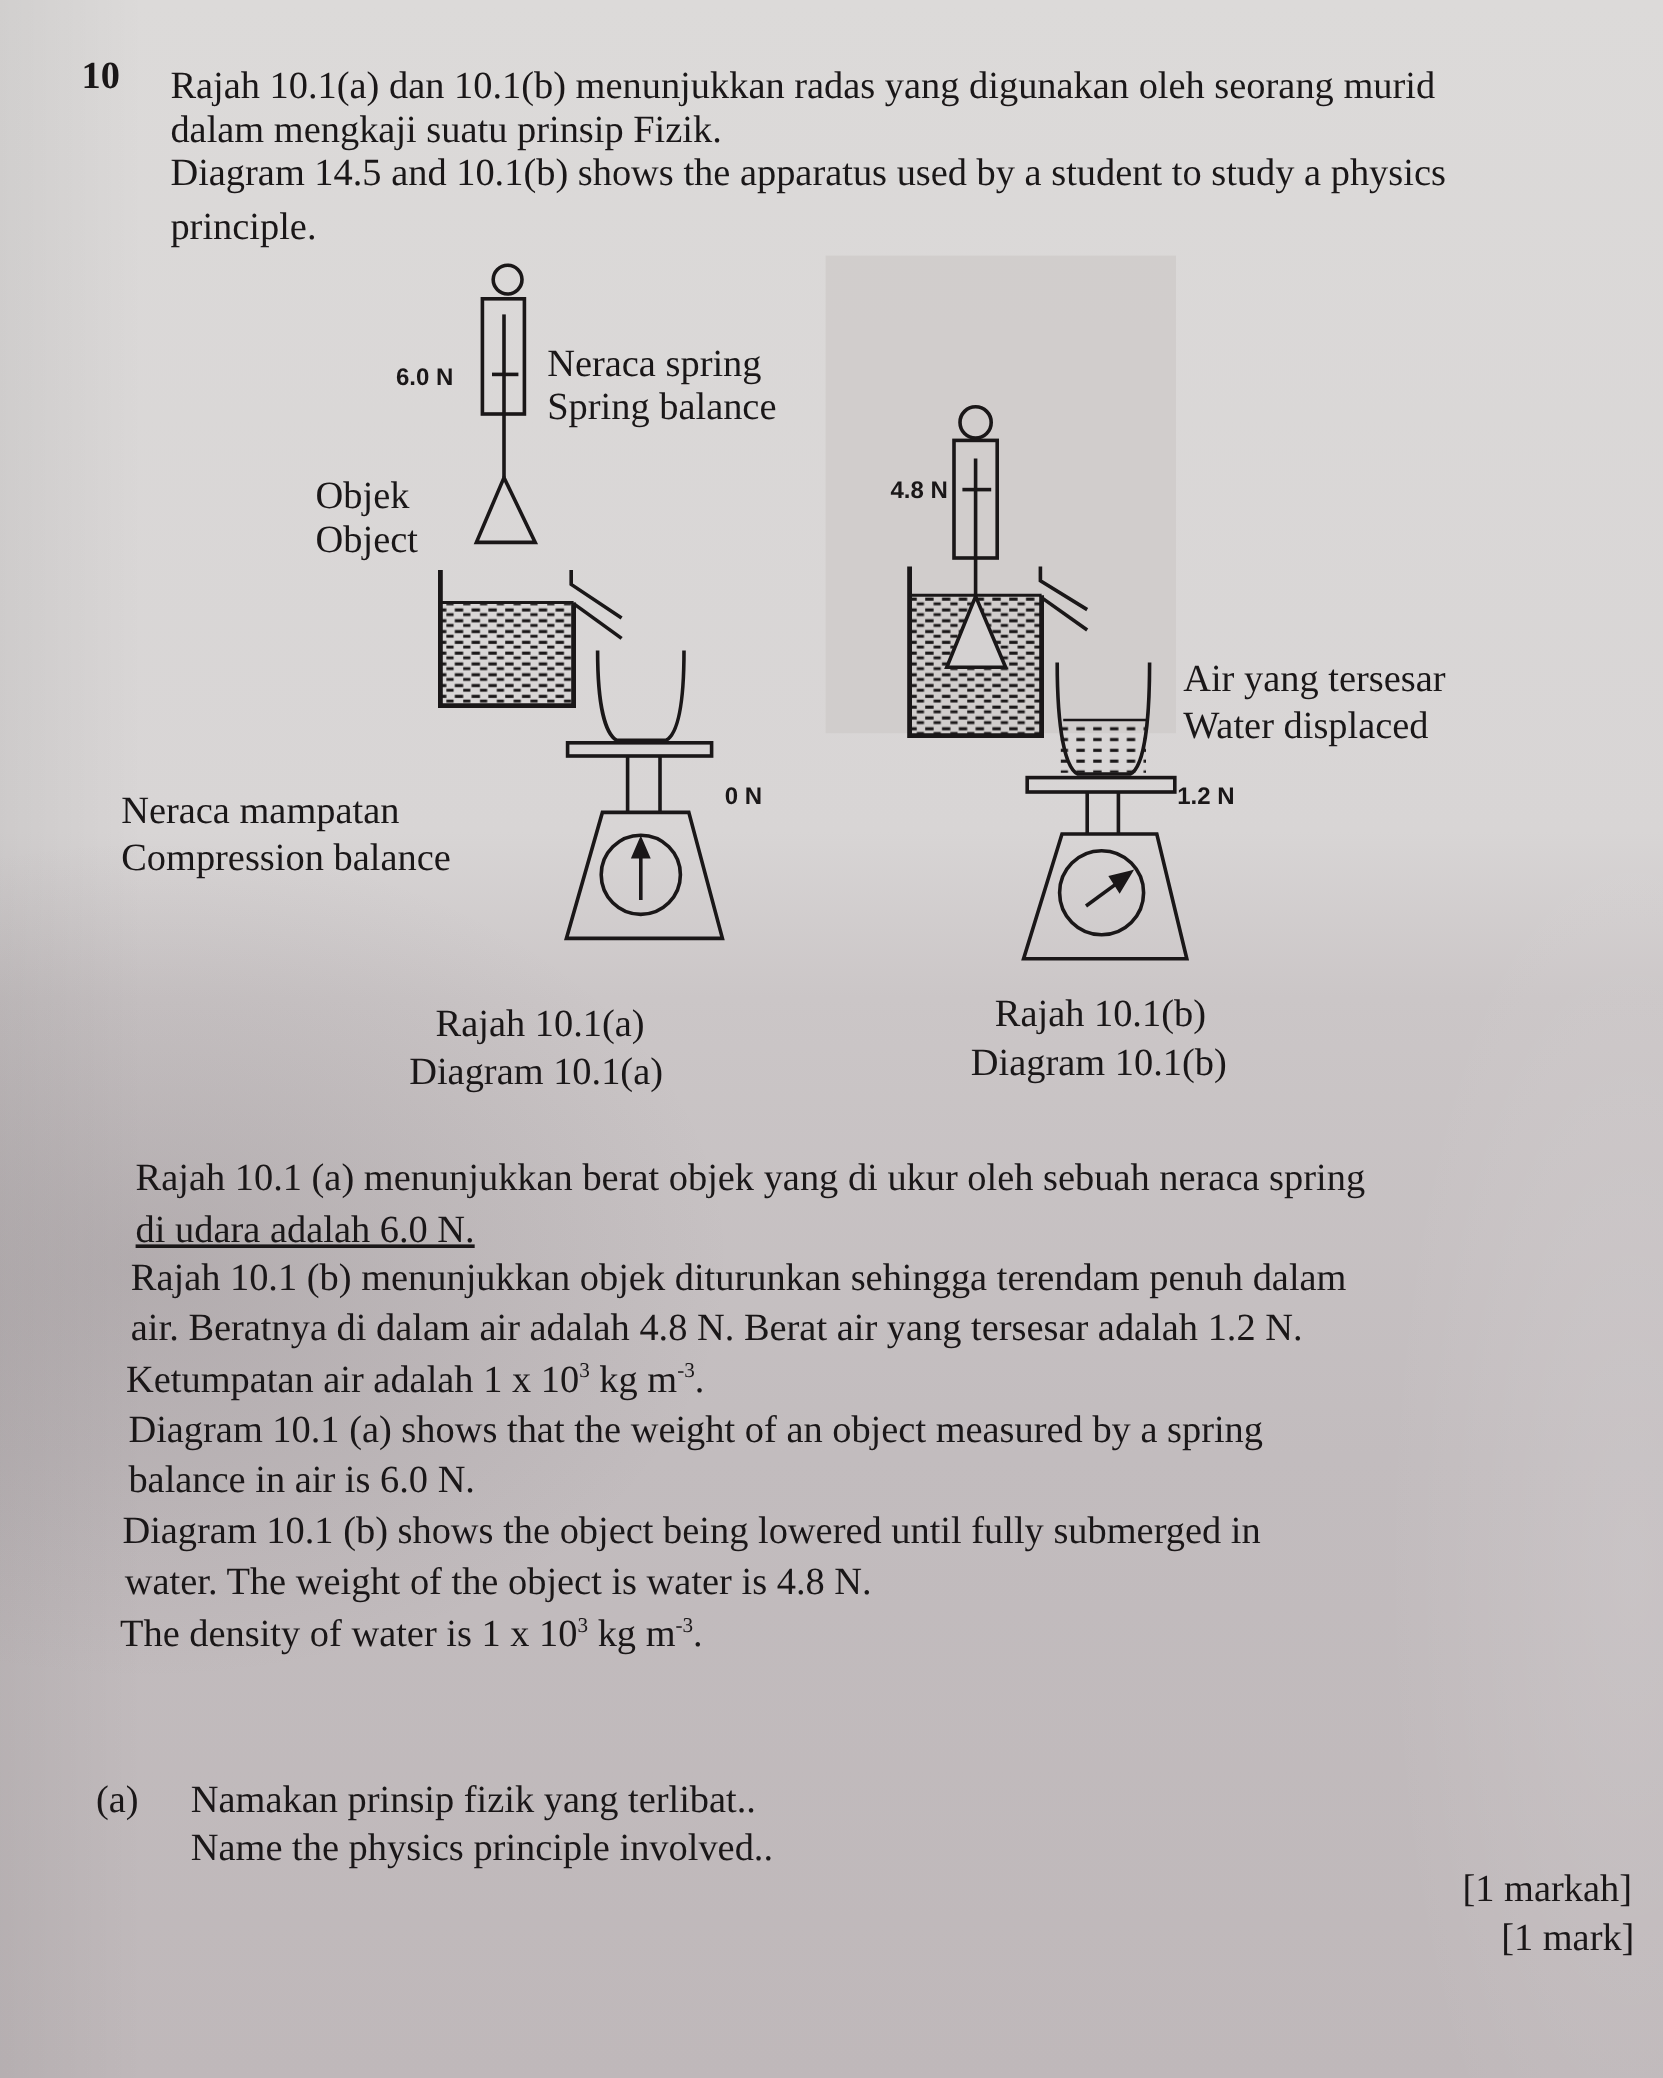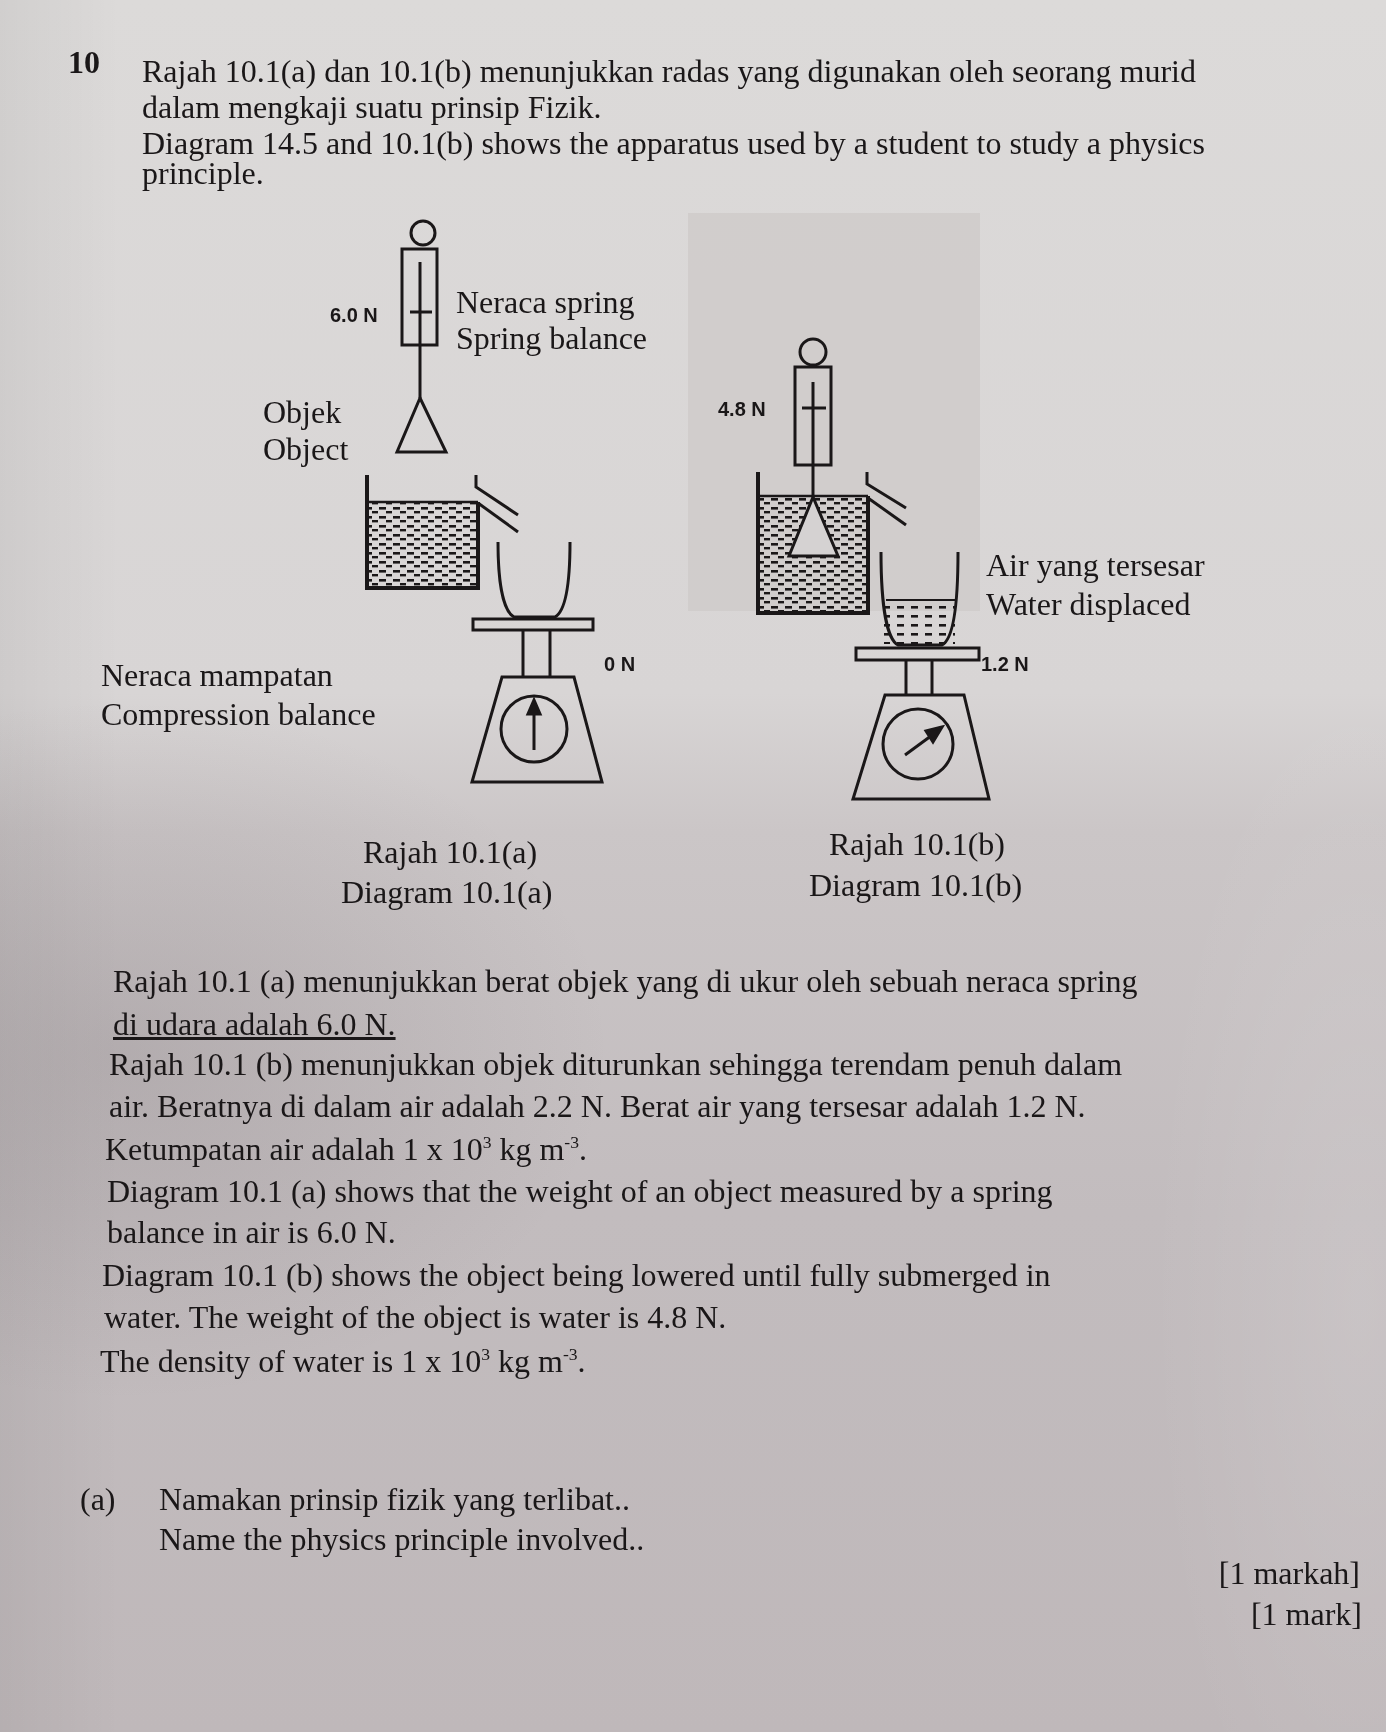--- a/index.html
+++ b/index.html
@@ -32,21 +32,21 @@
 </head>
 <body>
 
 <div class="shade"></div>
 <div class="grey-panel"></div>
 
 <div class="abs t28 bold" style="left:68px; top:46px;">10</div>
 <div class="abs t28" style="left:142px; top:55px;">Rajah 10.1(a) dan 10.1(b) menunjukkan radas yang digunakan oleh seorang murid</div>
 <div class="abs t28" style="left:142px; top:91px;">dalam mengkaji  suatu prinsip Fizik.</div>
 <div class="abs t28" style="left:142px; top:127px;"><span class="it">Diagram</span><span> 14.5 </span><span class="it">and</span><span> 10.1(b)  </span><span class="it">shows the apparatus used by a student to study a physics</span></div>
-<div class="abs t28 it" style="left:142px; top:157px;">principle.</div>
+<div class="abs t28 it" style="left:142px; top:172px;">principle.</div>
 
 <svg class="diag" width="1386" height="1732">
   <defs>
     <pattern id="water" width="14" height="9" patternUnits="userSpaceOnUse">
       <rect x="1" y="3" width="7" height="2.6" fill="#1a1718"></rect>
     </pattern>
     <pattern id="water2" width="14" height="9" patternUnits="userSpaceOnUse" patternTransform="translate(7,4)">
       <rect x="1" y="3" width="6" height="2.4" fill="#1a1718"></rect>
     </pattern>
   </defs>
@@ -116,31 +116,31 @@
 <div class="abs t28" style="left:456px; top:286px;">Neraca spring</div>
 <div class="abs t28 it" style="left:456px; top:322px;">Spring balance</div>
 <div class="abs t28" style="left:263px; top:396px;">Objek</div>
 <div class="abs t28 it" style="left:263px; top:433px;">Object</div>
 <div class="abs t28" style="left:101px; top:659px;">Neraca mampatan</div>
 <div class="abs t28 it" style="left:101px; top:698px;">Compression balance</div>
 <div class="abs sans-b" style="left:604px; top:654px;">0 N</div>
 <div class="abs t28" style="left:363px; top:836px;">Rajah 10.1(a)</div>
 <div class="abs t28" style="left:341px; top:876px;"><span class="it">Diagram</span><span> 10.1(a)</span></div>
 
-<div class="abs sans-b" style="left:718px; top:399px;">4.8 N</div>
+<div class="abs sans-b" style="left:742px; top:399px;">4.8 N</div>
 <div class="abs t28" style="left:986px; top:549px;">Air yang tersesar</div>
 <div class="abs t28 it" style="left:986px; top:588px;">Water displaced</div>
 <div class="abs sans-b" style="left:981px; top:654px;">1.2 N</div>
 <div class="abs t28" style="left:829px; top:828px;">Rajah 10.1(b)</div>
 <div class="abs t28" style="left:809px; top:869px;"><span class="it">Diagram</span><span> 10.1(b)</span></div>
 
 <div class="abs t28" style="left:113px; top:965px;">Rajah 10.1 (a) menunjukkan berat objek yang di ukur oleh sebuah neraca spring</div>
 <div class="abs t28" style="left:113px; top:1008px;text-decoration:underline;">di udara adalah 6.0 N.</div>
 <div class="abs t28" style="left:109px; top:1048px;">Rajah 10.1 (b) menunjukkan objek diturunkan sehingga terendam penuh dalam</div>
-<div class="abs t28" style="left:109px; top:1090px;">air. Beratnya di dalam air adalah 2.2 N. Berat air yang tersesar adalah 1.2 N.</div>
+<div class="abs t28" style="left:109px; top:1090px;">air. Beratnya di dalam air adalah 4.8 N. Berat air yang tersesar adalah 1.2 N.</div>
 <div class="abs t28" style="left:105px; top:1133px;"><span>Ketumpatan air adalah </span><span>1 x 10</span><sup>3</sup><span> kg m</span><sup>-3</sup><span>.</span></div>
 <div class="abs t28" style="left:107px; top:1175px;"><span class="it">Diagram</span><span> 10.1 (a) </span><span class="it">shows that the weight of an object measured by a spring</span></div>
 <div class="abs t28" style="left:107px; top:1216px;"><span class="it">balance in air is </span><span>6.0 N.</span></div>
 <div class="abs t28" style="left:102px; top:1259px;"><span class="it">Diagram</span><span> 10.1 (b) </span><span class="it">shows the object being lowered until fully submerged in</span></div>
 <div class="abs t28" style="left:104px; top:1301px;"><span class="it">water. The weight of the object is water is </span><span>4.8 N.</span></div>
 <div class="abs t28" style="left:100px; top:1345px;"><span class="it">The density of water is </span><span>1 x 10</span><sup>3</sup><span> kg m</span><sup>-3</sup><span>.</span></div>
 
 <div class="abs t28" style="left:80px; top:1483px;">(a)</div>
 <div class="abs t28" style="left:159px; top:1483px;">Namakan prinsip fizik yang terlibat..</div>
 <div class="abs t28 it" style="left:159px; top:1523px;">Name the physics principle involved..</div>

